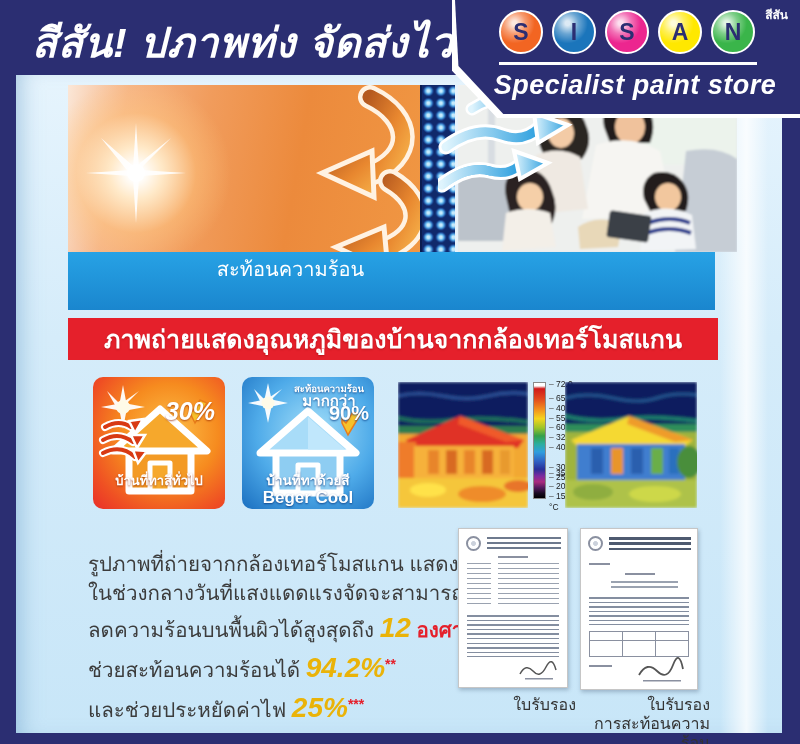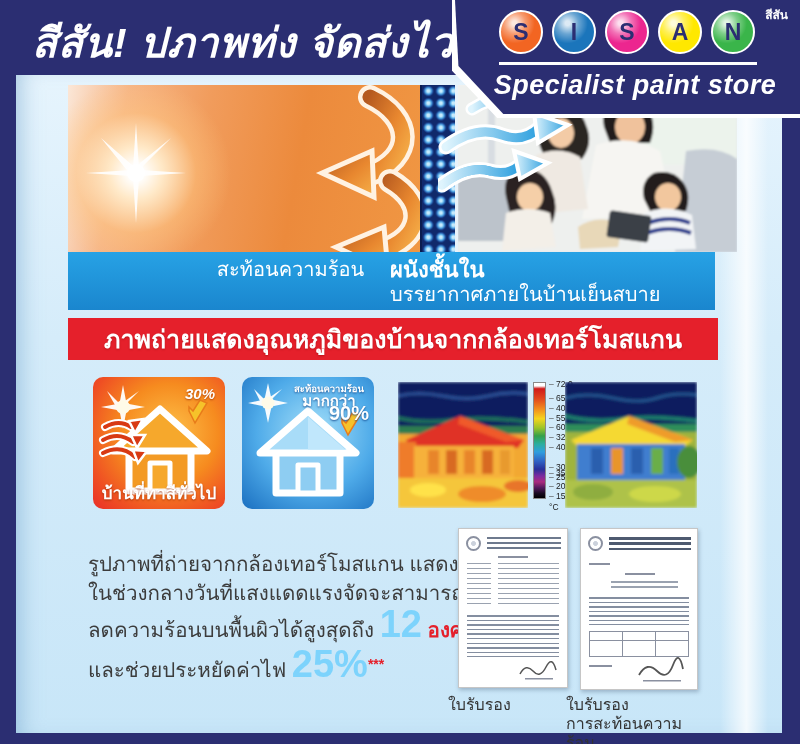--- a/index.html
+++ b/index.html
@@ -59,24 +59,24 @@
   
   .red-banner{position:absolute;left:68px;top:318px;width:650px;height:42px;background:#e5202b;
       color:#fff;font-weight:bold;font-size:25px;text-align:center;line-height:43px;
       text-shadow:0 1px 2px rgba(120,0,0,.4);white-space:nowrap;}
 
   
   .sq-icon{position:absolute;top:377px;width:132px;height:132px;border-radius:10px;overflow:hidden;}
   .icon-normal{left:93px;background:radial-gradient(circle at 58% 42%,#fdc24a 0%,#f68b1f 45%,#ef5023 78%,#e92e29 100%);}
   .icon-cool{left:242px;background:radial-gradient(circle at 55% 42%,#a6e0f9 0%,#4fabe9 55%,#1a6fc0 100%);}
   .sq-icon svg{position:absolute;left:0;top:0;}
-  .pct-normal{position:absolute;top:8px;right:10px;color:#fff;font-weight:bold;font-style:italic;
-      font-size:15px;text-shadow:0 1px 2px rgba(150,40,0,.7);}
-  .lbl-normal{position:absolute;bottom:3px;left:0;width:100%;text-align:center;color:#fff;
-      font-weight:bold;font-size:17px;text-shadow:0 1px 2px rgba(150,40,0,.8);}
+  .pct-normal{position:absolute;top:20px;right:10px;color:#fff;font-weight:bold;font-style:italic;
+      font-size:25px;text-shadow:0 1px 2px rgba(150,40,0,.7);}
+  .lbl-normal{position:absolute;bottom:18px;left:0;width:100%;text-align:center;color:#fff;
+      font-weight:bold;font-size:13px;text-shadow:0 1px 2px rgba(150,40,0,.8);}
   .cool-top{position:absolute;top:6px;right:4px;width:82px;text-align:center;color:#fff;line-height:12px;
       text-shadow:0 1px 2px rgba(10,60,130,.8);}
   .cool-top .l1{font-size:9.5px;font-weight:bold;}
   .cool-top .l2{font-size:15px;font-weight:bold;}
   .cool-top .big{font-size:20px;font-weight:bold;margin-left:40px;}
   .lbl-cool{position:absolute;bottom:3px;left:0;width:100%;text-align:center;color:#fff;
       font-weight:bold;line-height:17px;text-shadow:0 1px 2px rgba(10,60,130,.85);}
   .lbl-cool .a{font-size:13.5px;}
   .lbl-cool .b{font-size:17px;}
 
@@ -90,39 +90,39 @@
   .scale-labels{position:absolute;left:549px;top:379px;width:40px;height:134px;}
   .scale-labels span{position:absolute;left:0;font-size:8.5px;color:#1a1a1a;white-space:nowrap;}
   .scale-labels span::before{content:"– ";color:#555;}
   .scale-labels span.nodash::before{content:"";}
 
   
   .claims{position:absolute;left:88px;top:549px;width:380px;color:#3c3c3c;}
   .claims .row{font-size:20.5px;line-height:29px;white-space:nowrap;}
   .claims .row.big{line-height:34px;}
   .claims .red{color:#e5202b;font-weight:bold;}
-  .claims .val{color:#7dd3fc;font-weight:bold;font-size:38px;}
+  .claims .val{color:#eab308;font-weight:bold;font-size:28px;font-style:italic;}
   .claims sup{color:#e5202b;font-weight:bold;font-size:14px;}
 
   
   .cert{position:absolute;background:#fff;border:1px solid #c6c6c6;box-shadow:1px 2px 4px rgba(40,60,90,.3);}
   .cert1{left:458px;top:528px;width:108px;height:158px;}
   .cert2{left:580px;top:528px;width:116px;height:160px;}
   .cert .seal{position:absolute;top:7px;left:7px;width:15px;height:15px;border:2px solid #8a90a0;border-radius:50%;
       background:radial-gradient(circle,#ccd2dc 28%,rgba(0,0,0,0) 32%);box-sizing:border-box;}
   .cert .head{position:absolute;top:8px;left:28px;right:6px;height:13px;
       background:repeating-linear-gradient(to bottom,#6e7a8e 0 2px,rgba(0,0,0,0) 2px 5px);}
   .cert .ctr{position:absolute;height:2px;background:#8a90a0;}
   .cert .lines{position:absolute;background:repeating-linear-gradient(to bottom,#9aa2b0 0 1.5px,rgba(0,0,0,0) 1.5px 5px);}
   .cert .para{position:absolute;background:repeating-linear-gradient(to bottom,#848ea0 0 1.5px,rgba(0,0,0,0) 1.5px 4.5px);}
   .cert .tbl{position:absolute;border:1px solid #8a90a0;box-sizing:border-box;}
   .cert .tbl::before{content:"";position:absolute;left:0;top:8px;width:100%;height:1px;background:#8a90a0;}
   .cert .tbl i{position:absolute;top:0;width:1px;height:100%;background:#8a90a0;}
   .cert svg{position:absolute;}
-  .cert-cap{position:absolute;text-align:left;color:#333;font-size:16px;line-height:19px;z-index:2;}
+  .cert-cap{position:absolute;text-align:right;color:#333;font-size:16px;line-height:19px;z-index:2;}
   .cap1{left:448px;top:695px;width:128px;}
   .cap2{left:566px;top:695px;width:144px;}
 </style>
 </head>
 <body>
 
 <div id="page">
 
   <div class="panel"></div>
 
@@ -223,24 +223,20 @@
       <polygon points="96,28 130,40 100,58" fill="url(#bg1)" stroke="#fff" stroke-width="4"></polygon>
       <polygon points="76,66 110,78 82,94" fill="url(#bg1)" stroke="#fff" stroke-width="4"></polygon>
       <polygon points="72,2 104,12 78,28" fill="url(#bg1)" stroke="#fff" stroke-width="4"></polygon>
     </svg>
   </div>
 
   <div class="label-bar">
     <div class="bar-col bar-col1">
       <div class="s">สะท้อนความร้อน</div>
     </div>
-    <div class="bar-col bar-col2">
-      <div class="t">ผนังชั้นใน</div>
-      <div class="s">บรรยากาศภายในบ้านเย็นสบาย</div>
-    </div>
   </div>
 
   <div class="red-banner">ภาพถ่ายแสดงอุณหภูมิของบ้านจากกล้องเทอร์โมสแกน</div>
 
   <div class="sq-icon icon-normal">
     <svg width="132" height="132" viewBox="0 0 132 132">
       <g fill="#fff" opacity=".95">
         <polygon points="30,8 33,24 30,34 27,24"></polygon>
           <polygon points="8,30 24,27 34,30 24,33"></polygon>
         <polygon points="52,30 36,33 26,30 36,27"></polygon>
@@ -293,20 +289,24 @@
       </g>
       <path d="M66 40 L104 73 L66 73 Z" fill="#c6eafc" opacity=".8"></path>
       <path d="M100 46 l6 12 12 -20 -7 -3 -7 11 -4 -4z" fill="#f6c22a" stroke="#e87c1a" stroke-width="1.5"></path>
     </svg>
     <div class="cool-top">
       <div class="l1">สะท้อนความร้อน</div>
       <div>
         <span class="l2">มากกว่า</span>
         <span class="big">90%</span>
       </div>
+    </div>
+    <div class="lbl-cool">
+      <div class="a">บ้านที่ทาด้วยสี</div>
+      <div class="b">Beger Cool</div>
     </div>
   </div>
 
   <div class="thermal thermal-left">
     <svg width="130" height="126" viewBox="0 0 130 126">
       <defs>
           <filter id="tb1">
             <feGaussianBlur stdDeviation="1.6"></feGaussianBlur>
           </filter>
         </defs>
@@ -377,20 +377,23 @@
     </svg>
   </div>
 
   <div class="claims">
     <div class="row">รูปภาพที่ถ่ายจากกล้องเทอร์โมสแกน แสดงว่า</div>
     <div class="row">ในช่วงกลางวันที่แสงแดดแรงจัดจะสามารถ</div>
     <div class="row big">
       <span>ลดความร้อนบนพื้นผิวได้สูงสุดถึง </span><span class="val">12</span><span class="red"> องศาเซลเซียส</span><sup>*</sup>
     </div>
     <div class="row big">
+      <span>ช่วยสะท้อนความร้อนได้ </span><span class="val">94.2%</span><sup>**</sup>
+    </div>
+    <div class="row big">
       <span>และช่วยประหยัดค่าไฟ </span><span class="val">25%</span><sup>***</sup>
     </div>
   </div>
 
   <div class="cert cert1">
     <div class="seal"></div>
     <div class="head"></div>
     <div class="ctr" style="top:27px;left:36%;width:28%;"></div>
     <div class="lines" style="top:34px;left:8px;width:22%;height:44px;"></div>
     <div class="lines" style="top:34px;left:36%;right:8px;height:44px;"></div>

